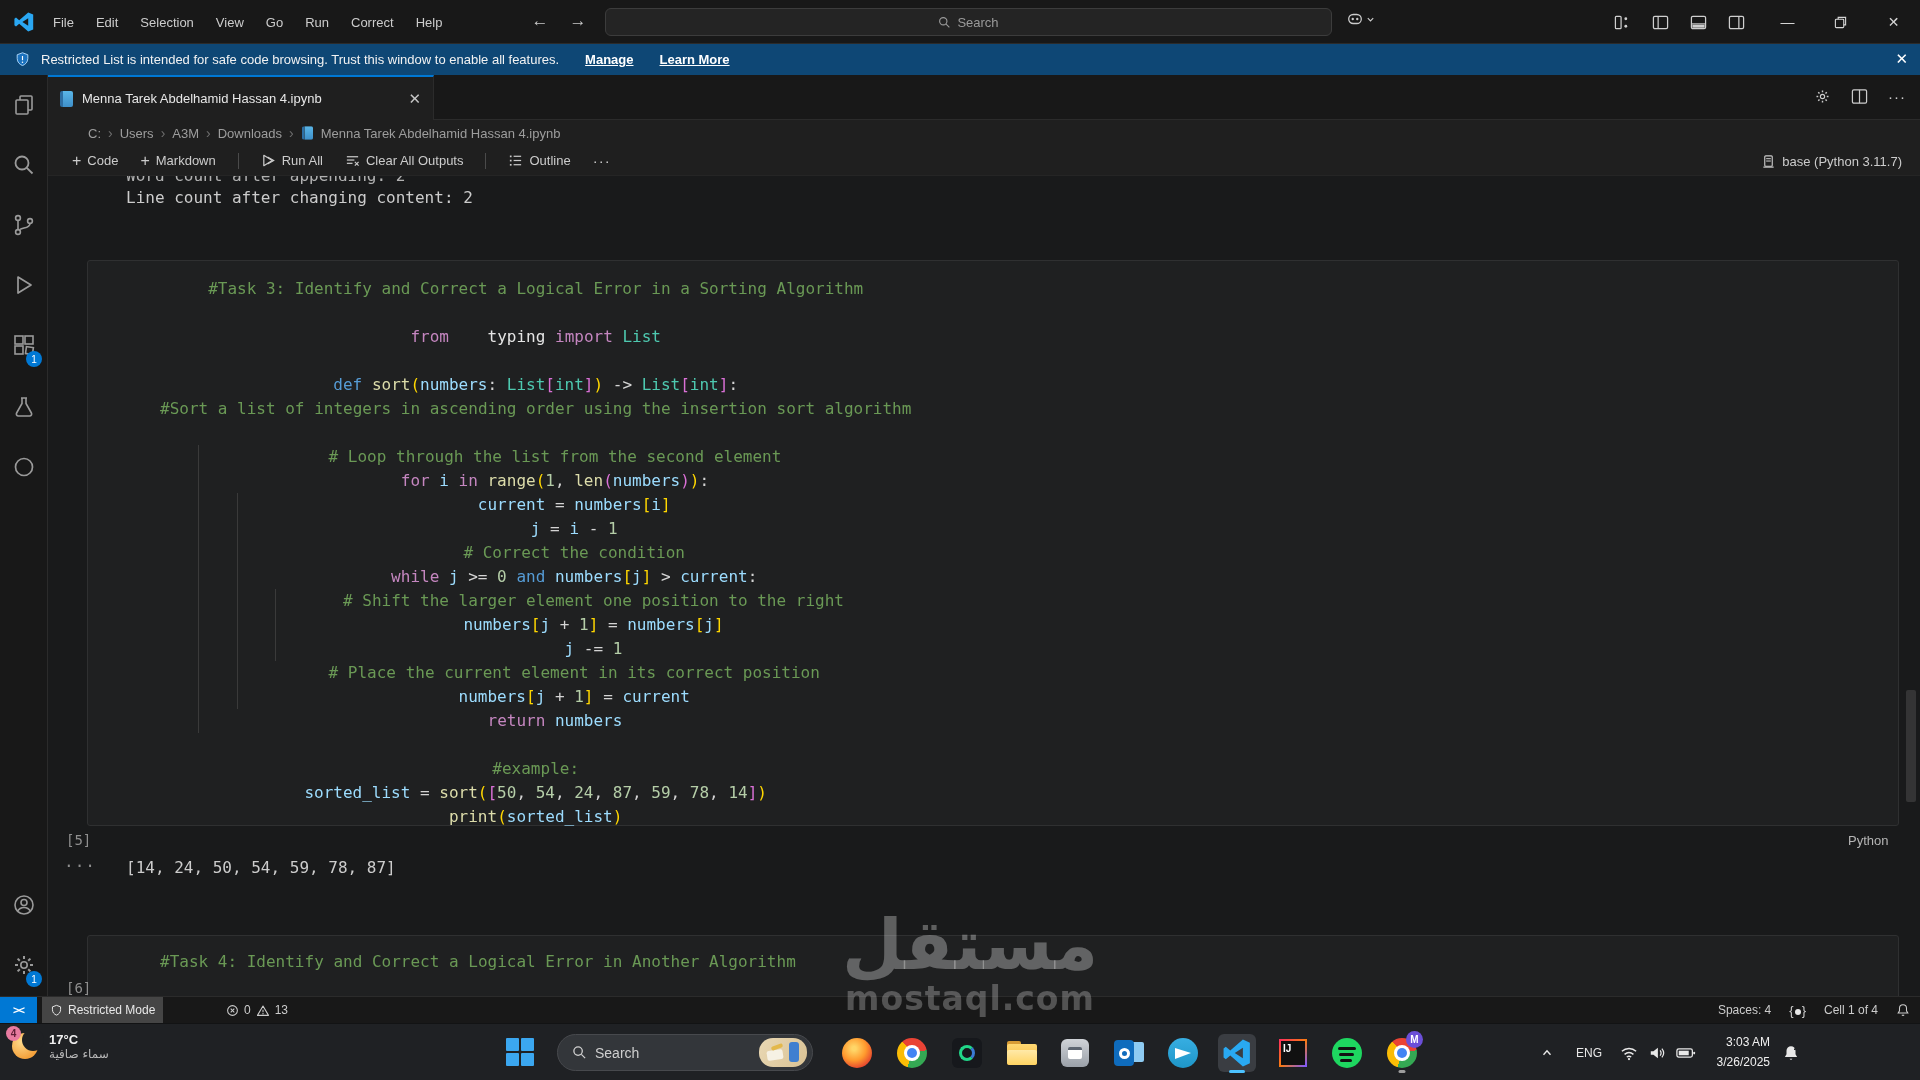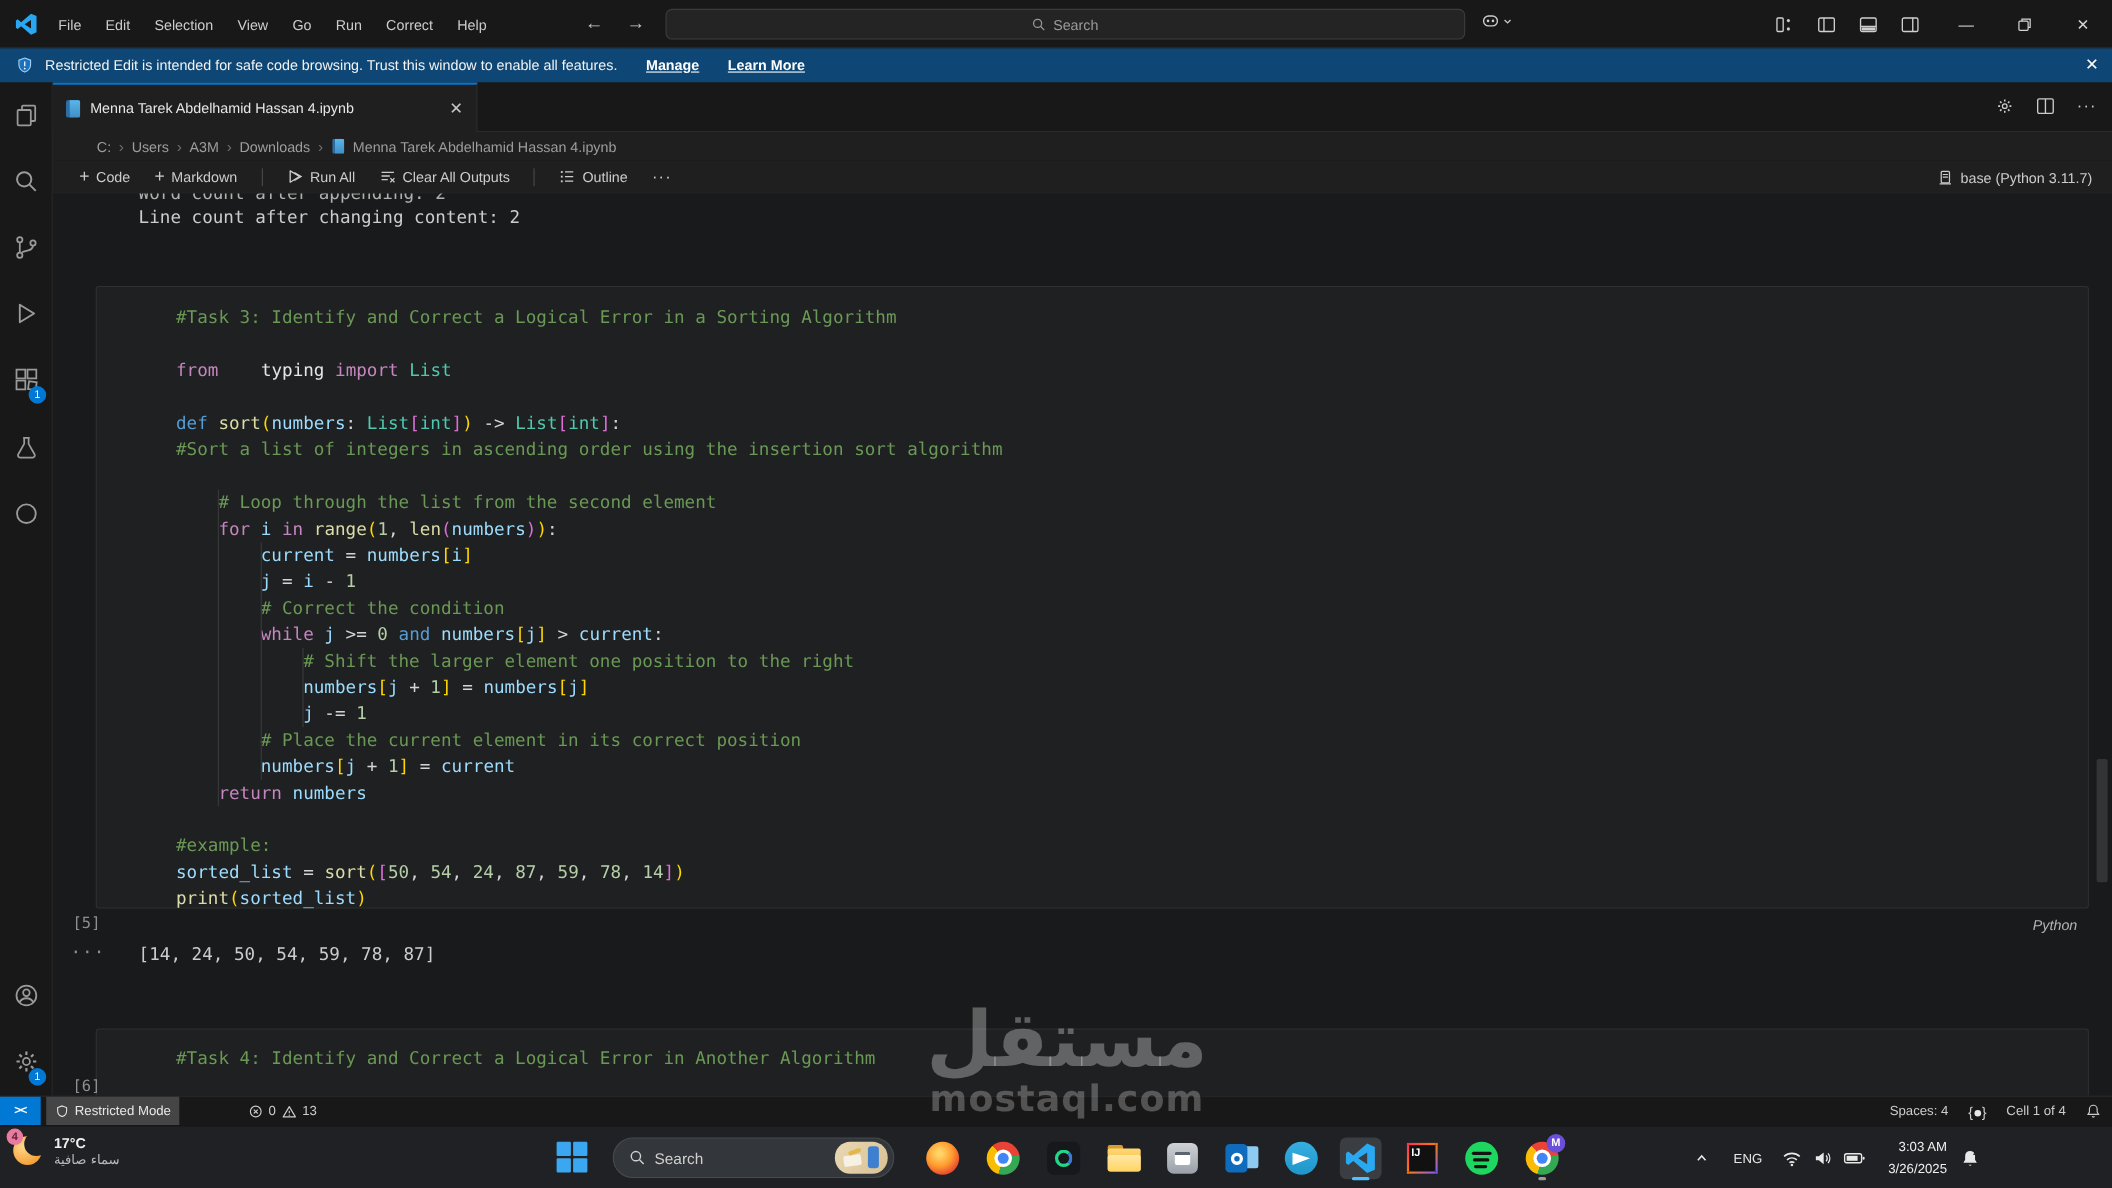--- a/index.html
+++ b/index.html
@@ -184,21 +184,21 @@
     </div>
     <div class="win-btn" style="left:1867px;">✕</div>
   </div>
 
   <div class="banner">
     <svg style="margin-left:14px; margin-right:10px;" width="17" height="17" viewBox="0 0 24 24">
       <path d="M12 2.5l7.5 2.8v5.2c0 4.8-3.2 8.6-7.5 10-4.3-1.4-7.5-5.2-7.5-10V5.3z" fill="#1b72be" stroke="#a9d2f5" stroke-width="1.4"></path>
       <line x1="12" y1="7" x2="12" y2="13" stroke="#fff" stroke-width="1.6"></line>
         <circle cx="12" cy="16" r="1.1" fill="#fff"></circle>
     </svg>
-    <span>Restricted Edit is intended for safe code browsing. Trust this window to enable all features.</span>
+    <span>Restricted List is intended for safe code browsing. Trust this window to enable all features.</span>
     <a>Manage</a>
     <a>Learn More</a>
     <div class="banner-close">✕</div>
   </div>
 
   <div class="activitybar">
     <svg class="act-ic" style="top:18px;" viewBox="0 0 24 24">
       <rect x="8" y="3" width="12" height="14" rx="1" fill="none" stroke="#9a9a9a" stroke-width="1.6"></rect>
       <rect x="4" y="7" width="12" height="14" rx="1" fill="#181818" stroke="#9a9a9a" stroke-width="1.6"></rect>
     </svg>
@@ -353,21 +353,21 @@
     </div>
   </div>
 
   <div class="notebook">
 
     <div class="clip-wrap">
       <div class="out-line mono">Word count after appending: 2</div>
     </div>
     <div class="out-line mono abs" style="left:78px; top:12px;">Line count after changing content: 2</div>
 
-    <div class="cell" style="top:84px; height:566px;">
+    <div class="cell" style="top:84px; height:566px;text-align:center;">
       <div id="code-lines" class="abs" style="left:72px; top:16px;">
           <div class="code-line"><span style="color: rgb(106, 153, 85);">#Task 3: Identify and Correct a Logical Error in a Sorting Algorithm</span></div>
           <div class="code-line">&nbsp;</div>
           <div class="code-line"><span style="color: rgb(197, 134, 192);">from</span><span style="color: rgb(204, 204, 204);"> </span><span style="color: #e5e5e5; margin-left: 29px;">typing</span><span style="color: rgb(204, 204, 204);"> </span><span style="color: rgb(197, 134, 192);">import</span><span style="color: rgb(204, 204, 204);"> </span><span style="color: rgb(78, 201, 176);">List</span></div>
           <div class="code-line">&nbsp;</div>
           <div class="code-line"><span style="color: rgb(86, 156, 214);">def</span><span style="color: rgb(204, 204, 204);"> </span><span style="color: rgb(220, 220, 170);">sort</span><span style="color: rgb(255, 215, 0);">(</span><span style="color: rgb(156, 220, 254);">numbers</span><span style="color: rgb(212, 212, 212);">:</span><span style="color: rgb(204, 204, 204);"> </span><span style="color: rgb(78, 201, 176);">List</span><span style="color: rgb(218, 112, 214);">[</span><span style="color: rgb(78, 201, 176);">int</span><span style="color: rgb(218, 112, 214);">]</span><span style="color: rgb(255, 215, 0);">)</span><span style="color: rgb(204, 204, 204);"> </span><span style="color: rgb(212, 212, 212);">-&gt;</span><span style="color: rgb(204, 204, 204);"> </span><span style="color: rgb(78, 201, 176);">List</span><span style="color: rgb(218, 112, 214);">[</span><span style="color: rgb(78, 201, 176);">int</span><span style="color: rgb(218, 112, 214);">]</span><span style="color: rgb(212, 212, 212);">:</span></div>
           <div class="code-line"><span style="color: rgb(106, 153, 85); margin-top: 28px;">#Sort a list of integers in ascending order using the insertion sort algorithm</span></div>
           <div class="code-line">&nbsp;</div>
           <div class="code-line"><span style="color: rgb(106, 153, 85);">    # Loop through the list from the second element</span></div>
           <div class="code-line"><span style="color: rgb(204, 204, 204);">    </span><span style="color: rgb(197, 134, 192);">for</span><span style="color: rgb(204, 204, 204);"> </span><span style="color: rgb(156, 220, 254);">i</span><span style="color: rgb(204, 204, 204);"> </span><span style="color: rgb(197, 134, 192);">in</span><span style="color: rgb(204, 204, 204);"> </span><span style="color: rgb(220, 220, 170);">range</span><span style="color: rgb(255, 215, 0);">(</span><span style="color: rgb(181, 206, 168);">1</span><span style="color: rgb(212, 212, 212);">,</span><span style="color: rgb(204, 204, 204);"> </span><span style="color: rgb(220, 220, 170);">len</span><span style="color: rgb(218, 112, 214);">(</span><span style="color: rgb(156, 220, 254);">numbers</span><span style="color: rgb(218, 112, 214);">)</span><span style="color: rgb(255, 215, 0);">)</span><span style="color: rgb(212, 212, 212);">:</span></div>
@@ -384,21 +384,21 @@
           <div class="code-line">&nbsp;</div>
           <div class="code-line"><span style="color: rgb(106, 153, 85);">#example:</span></div>
           <div class="code-line"><span style="color: rgb(156, 220, 254);">sorted_list</span><span style="color: rgb(204, 204, 204);"> </span><span style="color: rgb(212, 212, 212);">=</span><span style="color: rgb(204, 204, 204);"> </span><span style="color: rgb(220, 220, 170);">sort</span><span style="color: rgb(255, 215, 0);">(</span><span style="color: rgb(218, 112, 214);">[</span><span style="color: rgb(181, 206, 168);">50</span><span style="color: rgb(212, 212, 212);">,</span><span style="color: rgb(204, 204, 204);"> </span><span style="color: rgb(181, 206, 168);">54</span><span style="color: rgb(212, 212, 212);">,</span><span style="color: rgb(204, 204, 204);"> </span><span style="color: rgb(181, 206, 168);">24</span><span style="color: rgb(212, 212, 212);">,</span><span style="color: rgb(204, 204, 204);"> </span><span style="color: rgb(181, 206, 168);">87</span><span style="color: rgb(212, 212, 212);">,</span><span style="color: rgb(204, 204, 204);"> </span><span style="color: rgb(181, 206, 168);">59</span><span style="color: rgb(212, 212, 212);">,</span><span style="color: rgb(204, 204, 204);"> </span><span style="color: rgb(181, 206, 168);">78</span><span style="color: rgb(212, 212, 212);">,</span><span style="color: rgb(204, 204, 204);"> </span><span style="color: rgb(181, 206, 168);">14</span><span style="color: rgb(218, 112, 214);">]</span><span style="color: rgb(255, 215, 0);">)</span></div>
           <div class="code-line"><span style="color: rgb(220, 220, 170);">print</span><span style="color: rgb(255, 215, 0);">(</span><span style="color: rgb(156, 220, 254);">sorted_list</span><span style="color: rgb(255, 215, 0);">)</span></div>
         </div>
       <div class="iguide" style="left:110px; top:184px; height:288px;"></div>
       <div class="iguide" style="left:149px; top:232px; height:216px;"></div>
       <div class="iguide" style="left:187px; top:328px; height:72px;"></div>
     </div>
     <div class="exec-count mono" style="left:18px; top:656px;">[5]</div>
-    <div class="lang-label" style="left:1800px; top:657px;font-style:italic;">Python</div>
+    <div class="lang-label" style="left:1800px; top:657px;">Python</div>
 
     <div class="abs mono" style="left:16px; top:680px; color:#8f8f8f; font-size:16px; letter-spacing:1px;">···</div>
     <div class="out-line mono abs" style="left:78px; top:682px;">[14, 24, 50, 54, 59, 78, 87]</div>
 
     <div class="cell" style="top:759px; height:300px;">
       <div class="code-line abs" style="left:72px; top:14px; color:#6A9955;">#Task 4: Identify and Correct a Logical Error in Another Algorithm</div>
     </div>
     <div class="exec-count mono" style="left:18px; top:804px;">[6]</div>
 
     <div class="scroll-thumb"></div>

